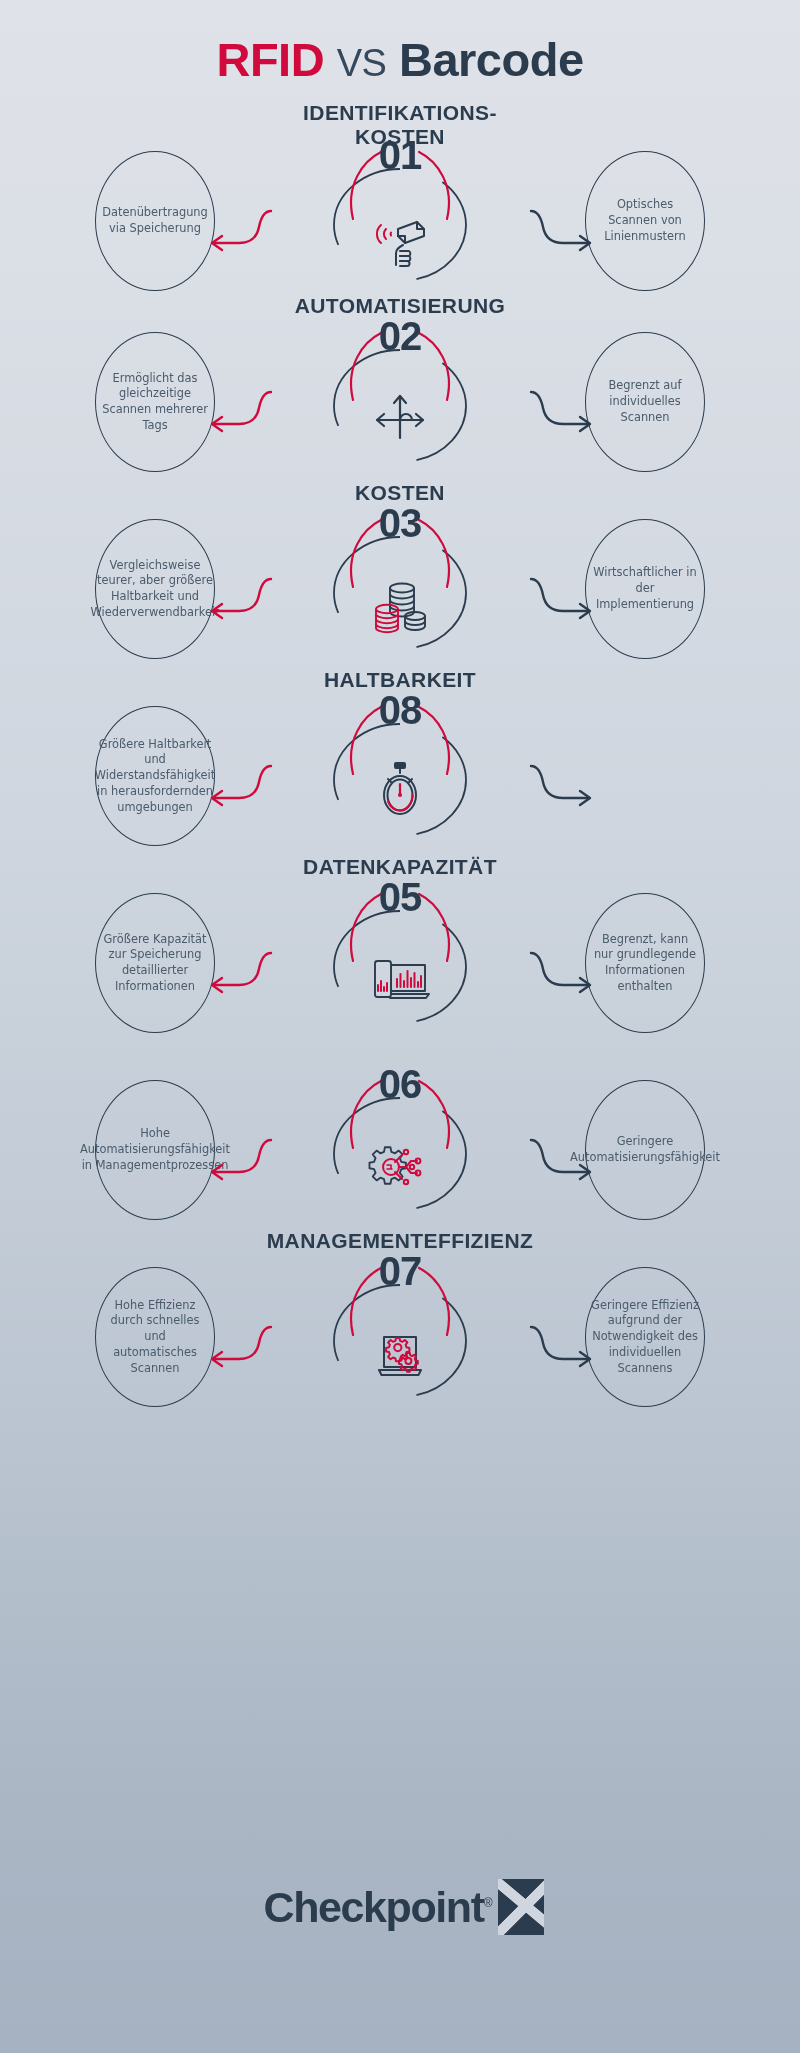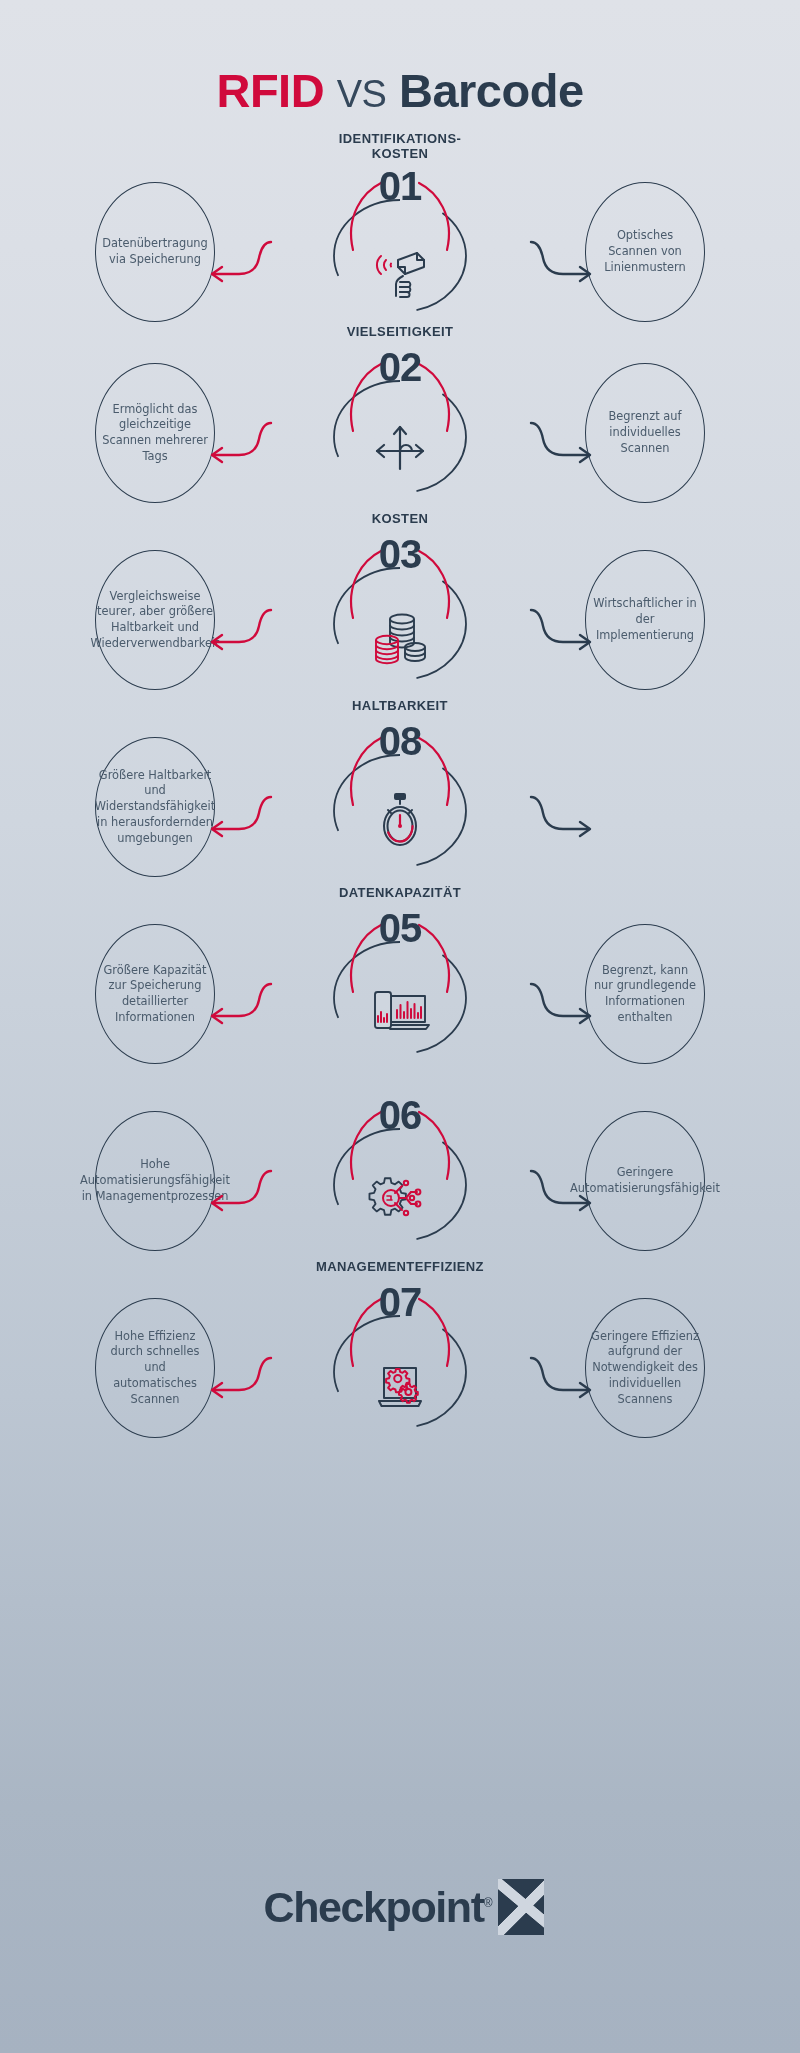--- a/index.html
+++ b/index.html
@@ -12,21 +12,21 @@
     font-family: "Liberation Sans", sans-serif;
     background: linear-gradient(180deg, #dfe2e8 0%, #dbdfe6 12%, #cfd6df 40%, #bcc6d2 68%, #aab6c4 88%, #a6b2c1 100%);
     overflow: hidden;
     position: relative;
     color: #2b3c4e;
   }
 
   
   .title {
     text-align: center;
-    padding-top: 67px;
+    padding-top: 36px;
     font-size: 47px;
     font-weight: bold;
     letter-spacing: -0.5px;
     line-height: 1;
     white-space: nowrap;
   }
   .title .rfid { color: #d00a3c; font-weight: bold; }
   .title .vs { color: #35485c; font-weight: normal; font-size: 38px; }
   .title .barcode { color: #2b3c4e; font-weight: bold; }
 
@@ -34,21 +34,21 @@
   .rows { position: relative; margin-top: 24px; }
   .row {
     position: relative;
     height: 187px;
   }
   .row-label {
     position: absolute;
     left: 0; right: 0;
     top: 0;
     text-align: center;
-    font-size: 13px;
+    font-size: 21px;
     font-weight: bold;
     letter-spacing: 0.4px;
     color: #2b3c4e;
     line-height: 1.12;
     z-index: 5;
   }
   .row.two-line .row-label { top: -6px; }
 
   
   .center-group {
@@ -219,21 +219,21 @@
     <div class="arrow right"><svg width="70" height="48" viewBox="0 0 70 48">
     <path d="M4 6 C10 6, 14 12, 16 22 C18 32, 24 38, 36 38 L62 38" fill="none" stroke="#2b3c4e" stroke-width="2.4" stroke-linecap="round"></path>
     <path d="M53 31 L63 38 L53 45" fill="none" stroke="#2b3c4e" stroke-width="2.4" stroke-linecap="round" stroke-linejoin="round"></path>
   </svg></div>
 
     <div class="side right">
       <p>Optisches Scannen von Linienmustern</p>
     </div>
   </div>
     <div class="row">
-    <div class="row-label">VIELSEITIGKEIT</div>
+    <div class="row-label">AUTOMATISIERUNG</div>
 
     <div class="side left">
       <p>Ermöglicht das gleichzeitige Scannen mehrerer Tags</p>
     </div>
 
     <div class="arrow left"><svg width="70" height="48" viewBox="0 0 70 48">
     <path d="M66 6 C60 6, 56 12, 54 22 C52 32, 46 38, 34 38 L8 38" fill="none" stroke="#d00a3c" stroke-width="2.4" stroke-linecap="round"></path>
     <path d="M17 31 L7 38 L17 45" fill="none" stroke="#d00a3c" stroke-width="2.4" stroke-linecap="round" stroke-linejoin="round"></path>
   </svg></div>
 

